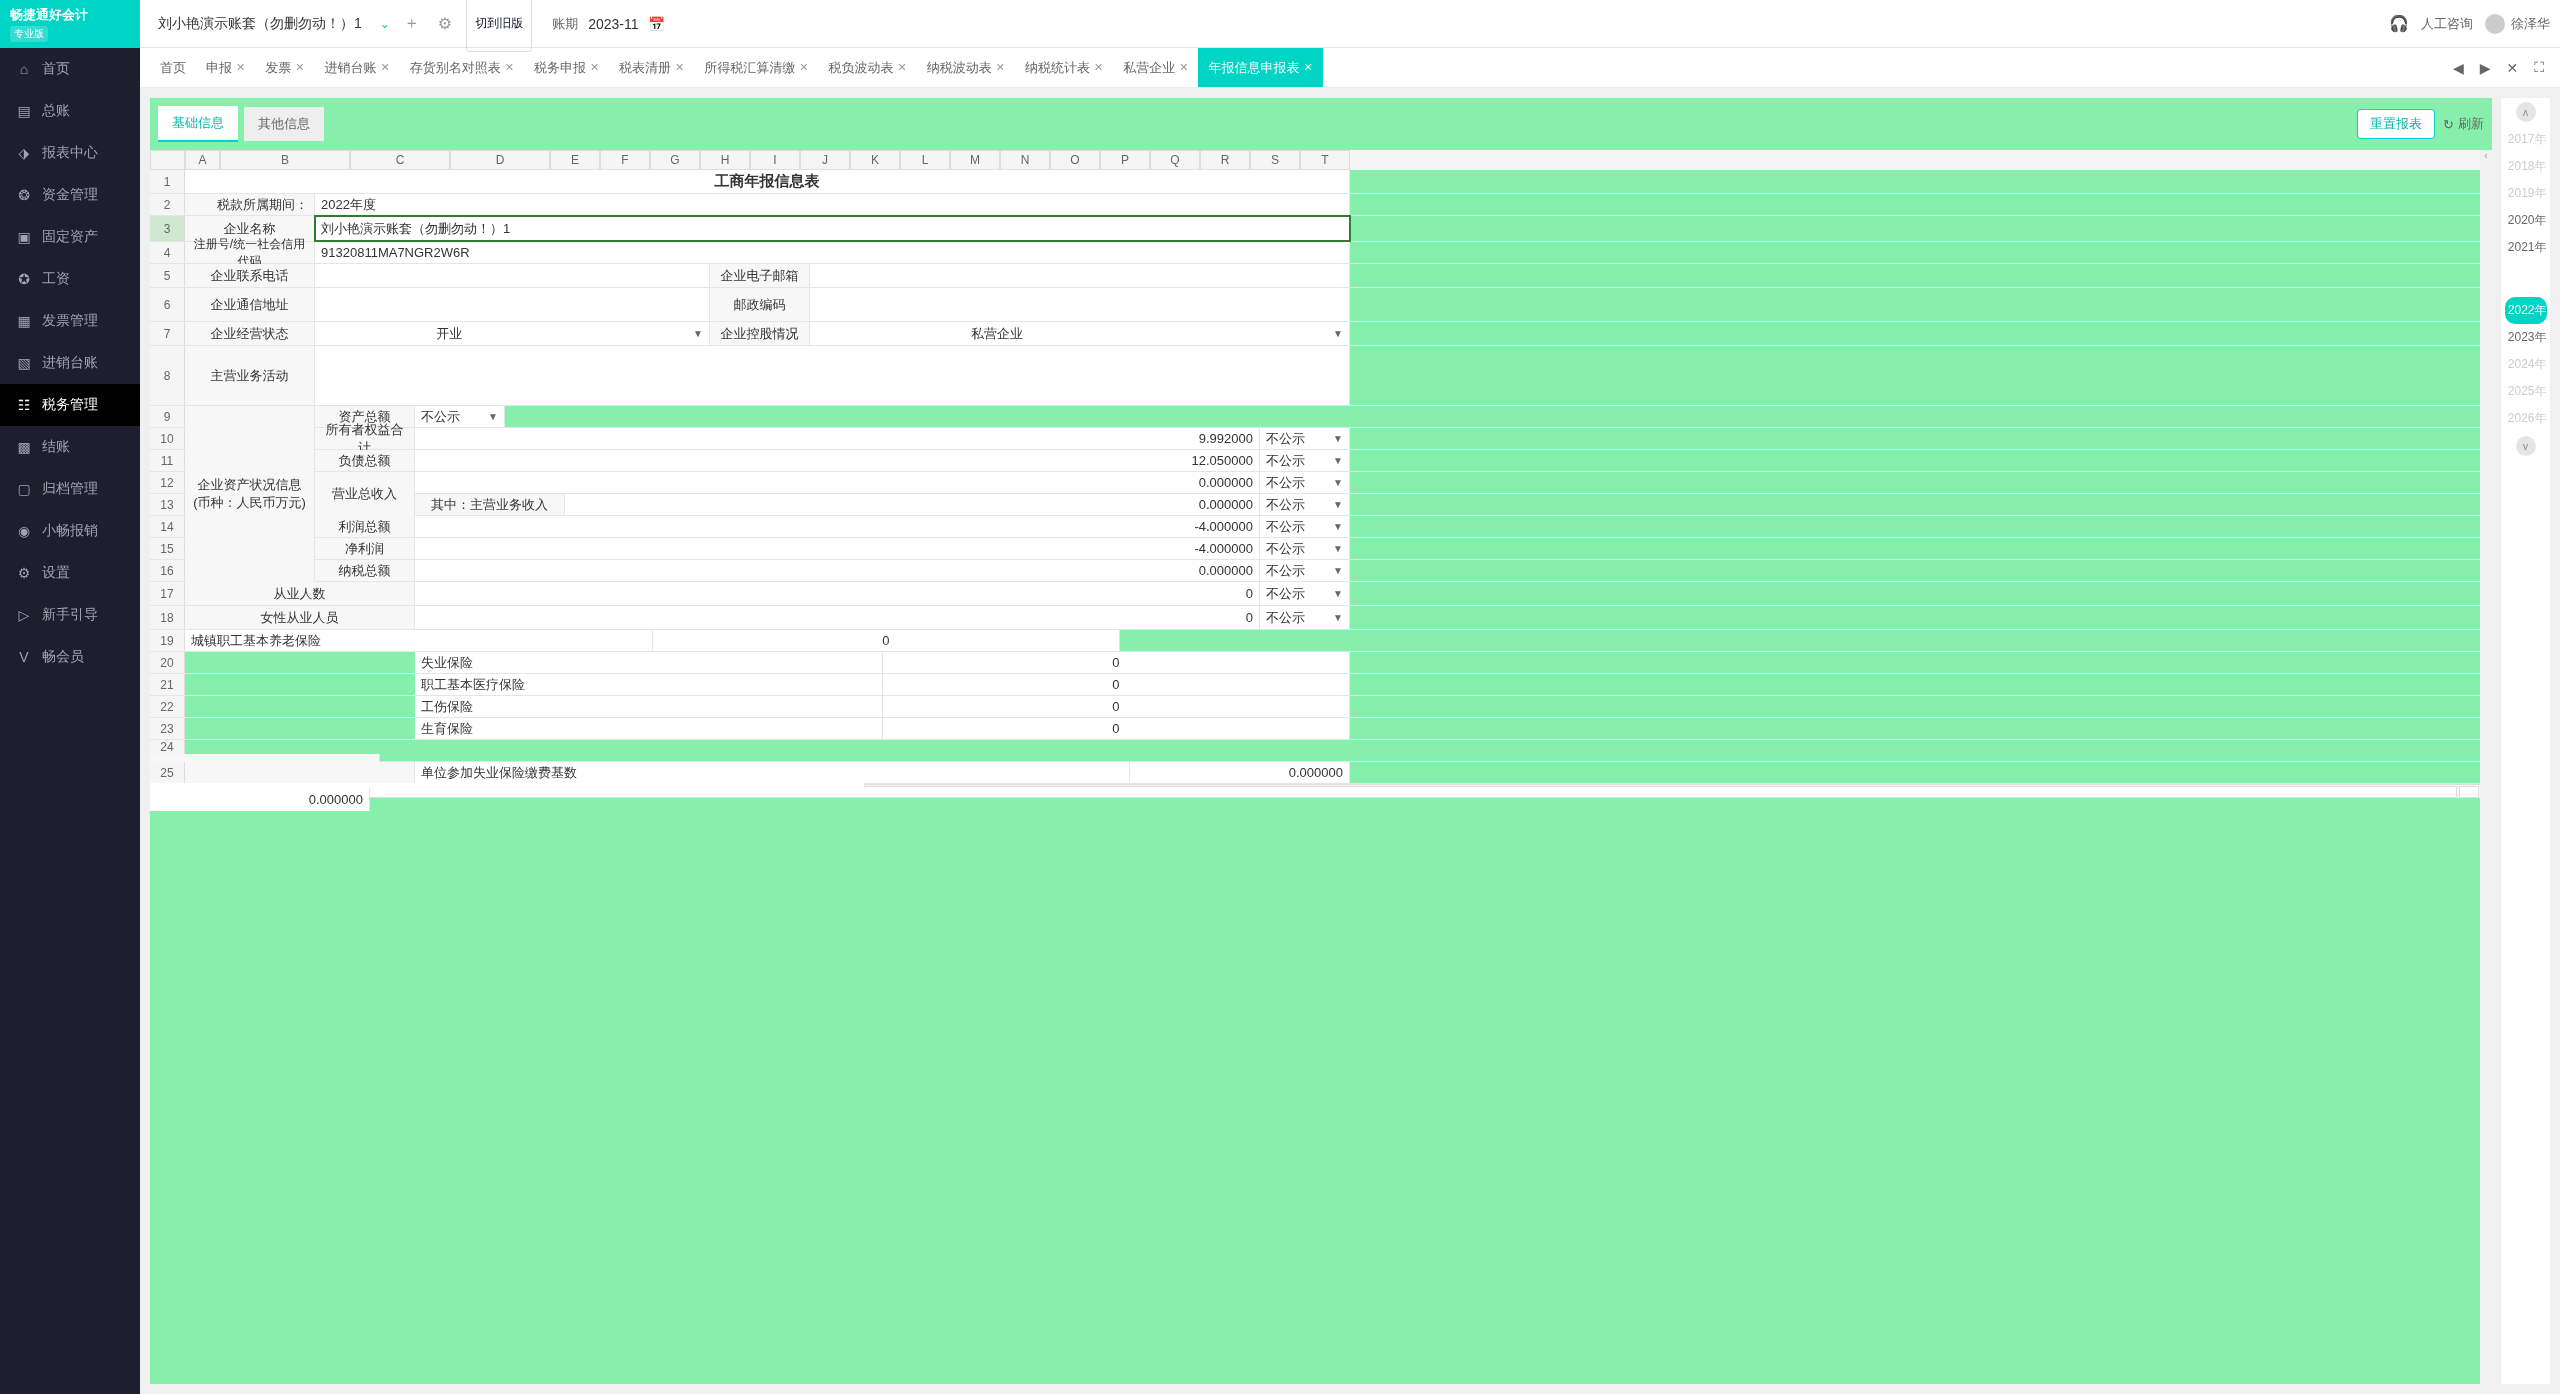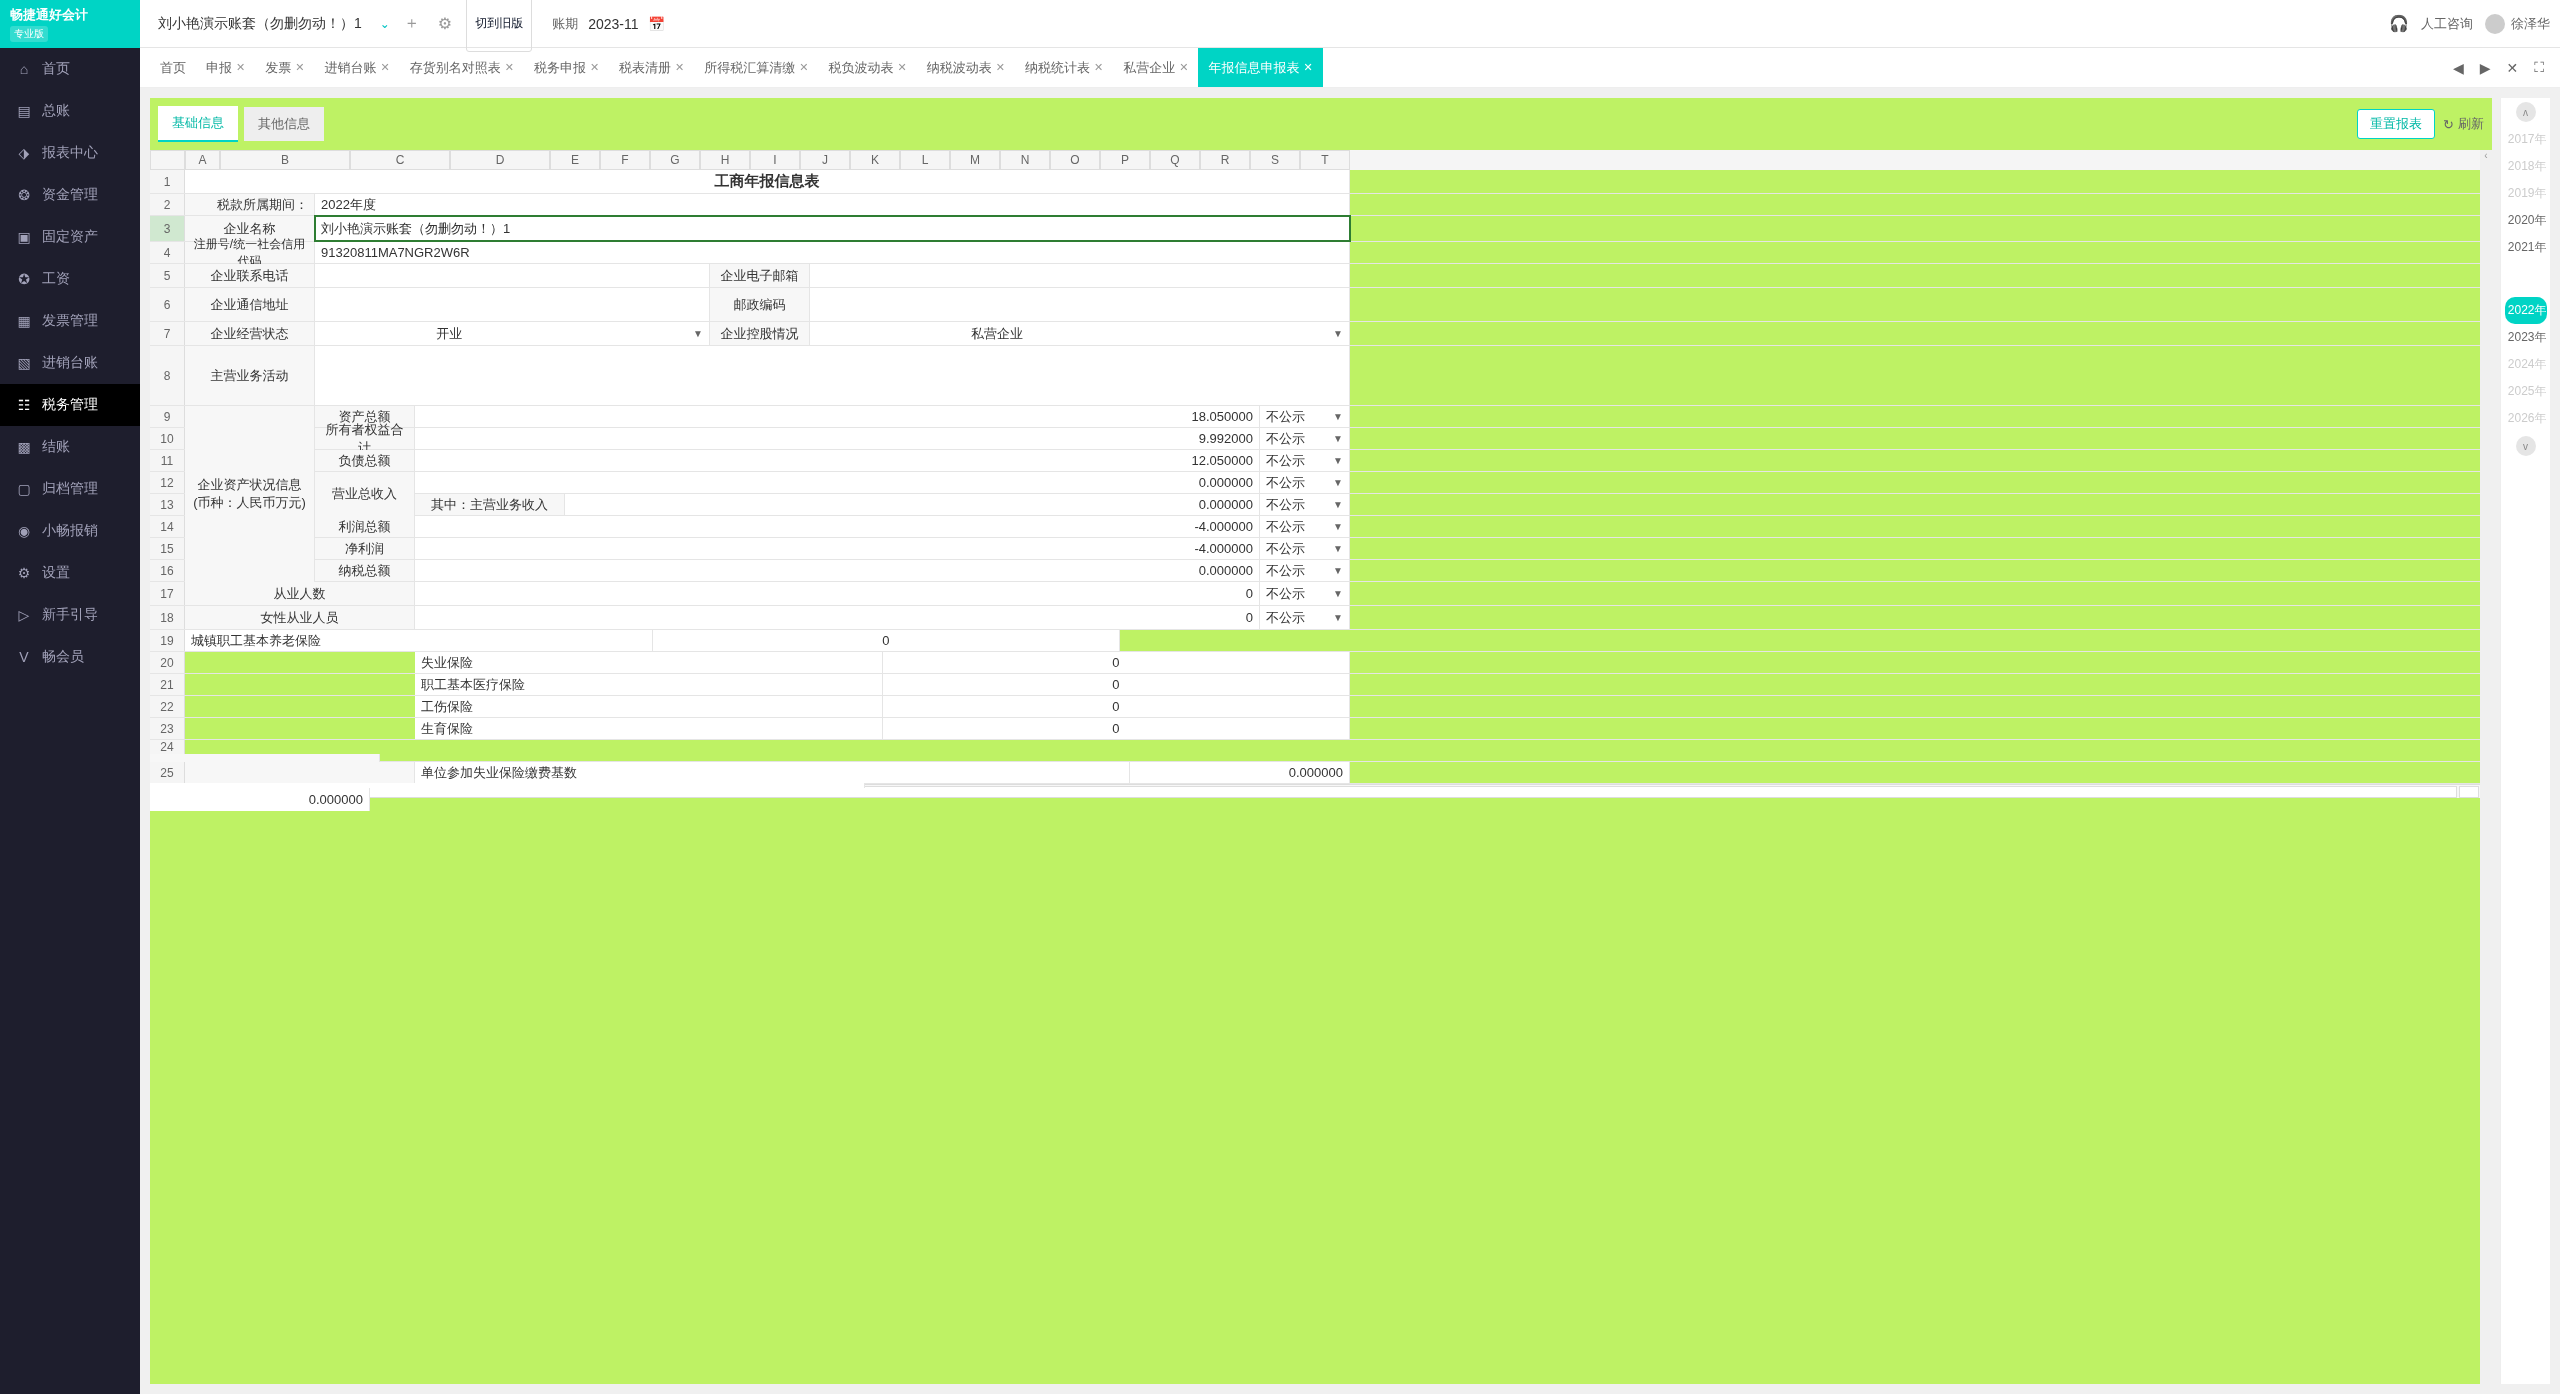--- a/index.html
+++ b/index.html
@@ -37,21 +37,21 @@
 .tabstrip { height: 40px; display: flex; align-items: center; padding: 0 10px; border-bottom: 1px solid #eee; overflow: hidden; }
 .tab { display: flex; align-items: center; gap: 4px; padding: 0 10px; font-size: 13px; color: #666; height: 40px; cursor: pointer; white-space: nowrap; }
 .tab.active { background: #00d4c5; color: #fff; }
 .tab-close { font-size: 11px; color: #999; }
 .tab.active .tab-close { color: #fff; }
 .tab-controls { margin-left: auto; display: flex; align-items: center; gap: 4px; }
 .tab-ctrl-btn { padding: 4px 6px; color: #666; cursor: pointer; font-size: 14px; }
 
 
 .content { flex: 1; display: flex; background: #f0f0f0; padding: 10px; gap: 8px; min-height: 0; }
-.panel { flex: 1; background: #bef264; display: flex; flex-direction: column; min-width: 0; }
+.panel { flex: 1; background: #86efac; display: flex; flex-direction: column; min-width: 0; }
 
 
 .content-header { display: flex; align-items: center; padding: 8px; gap: 6px; }
 .subtab { padding: 8px 14px; font-size: 13px; cursor: pointer; background: #eeeeee; color: #666; }
 .subtab.active { background: #fff; color: #00b8a5; border-bottom: 2px solid #00d4c5; }
 .content-actions { margin-left: auto; display: flex; gap: 8px; align-items: center; }
 .btn-reset { border: 1px solid #00d4c5; color: #00b8a5; background: #fff; padding: 5px 12px; font-size: 13px; border-radius: 3px; cursor: pointer; }
 .btn-refresh { color: #666; font-size: 13px; display: flex; align-items: center; gap: 4px; cursor: pointer; }
 
 
@@ -336,21 +336,20 @@
                 </div>
                 <div class="grid-row" style="height: 60px;">
                   <div class="row-h">8</div>
                   <div class="cell label" style="width:130px">主营业务活动</div>
                   <div class="cell" style="width:1035px"></div>
                 </div>
                 <div class="grid-row" style="height: 22px;">
                   <div class="row-h">9</div>
                   <div class="cell label" style="width:130px;height:176px;position:relative;margin-bottom:-154px">企业资产状况信息(币种：人民币万元)</div>
                   <div class="cell label" style="width:100px">资产总额</div>
-                  <div class="cell num" style="width:845px">18.050000</div>
                   <div class="cell" style="width:90px">不公示<span class="dd-arrow">▼</span></div>
                 </div>
                 <div class="grid-row" style="height: 22px;">
                   <div class="row-h">10</div>
                   <div style="width:130px"></div>
                   <div class="cell label" style="width:100px">所有者权益合计</div>
                   <div class="cell num" style="width:845px">9.992000</div>
                   <div class="cell" style="width:90px">不公示<span class="dd-arrow">▼</span></div>
                 </div>
                 <div class="grid-row" style="height: 22px;">

